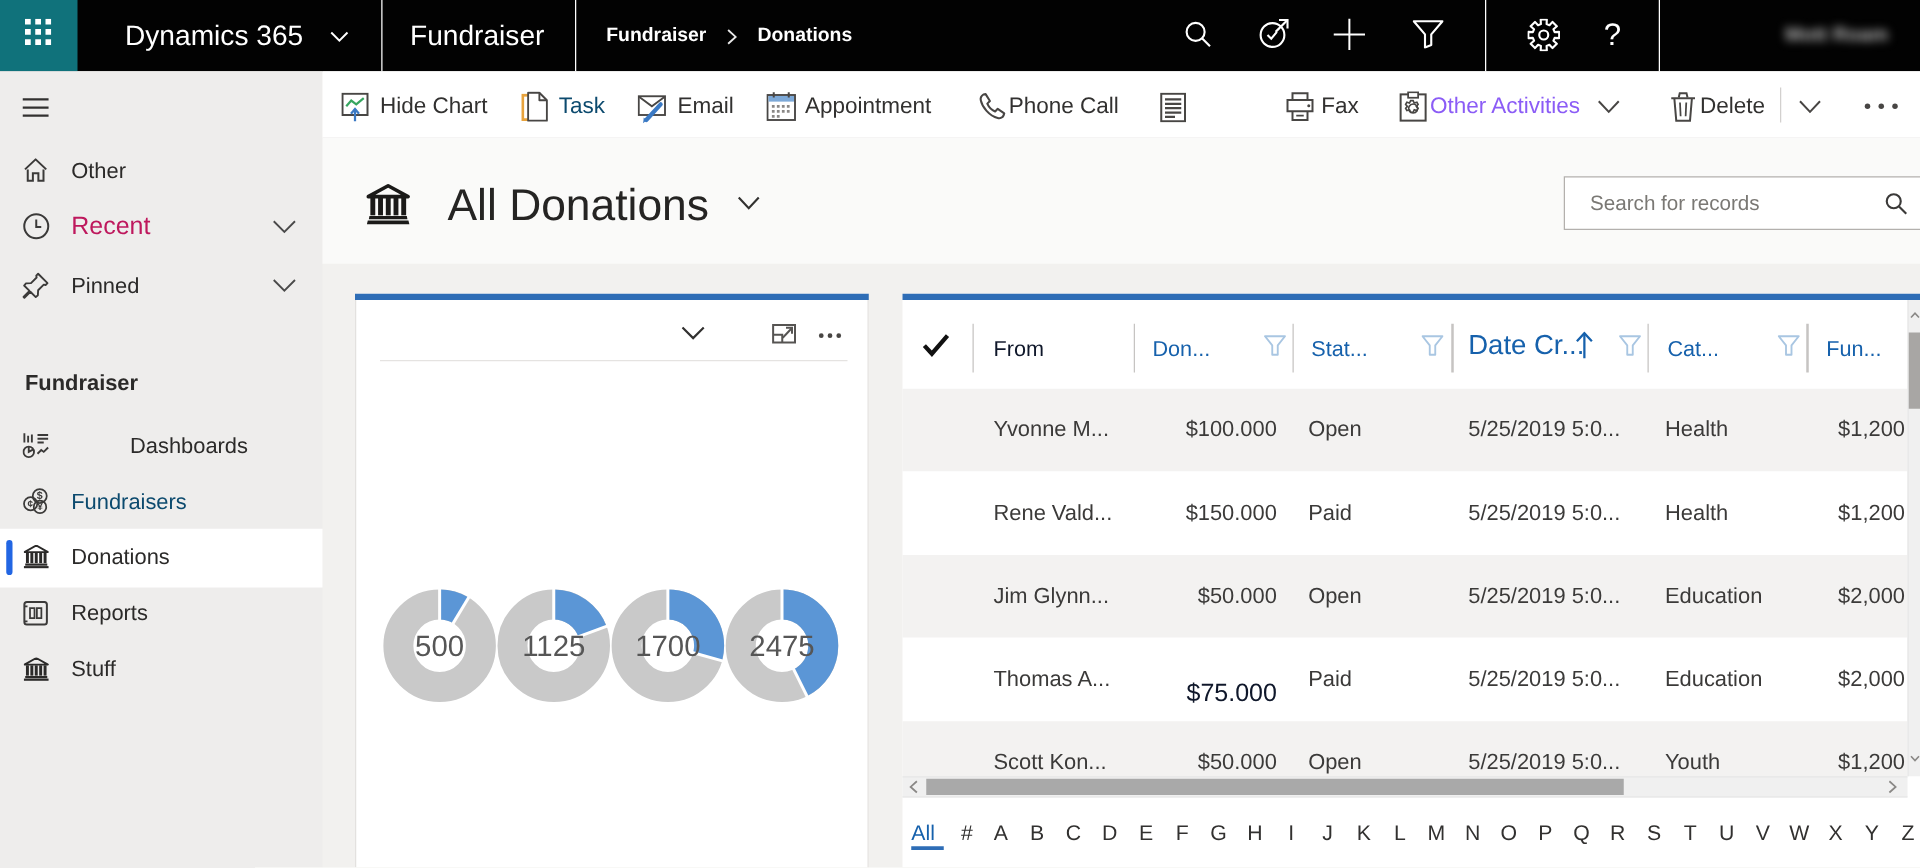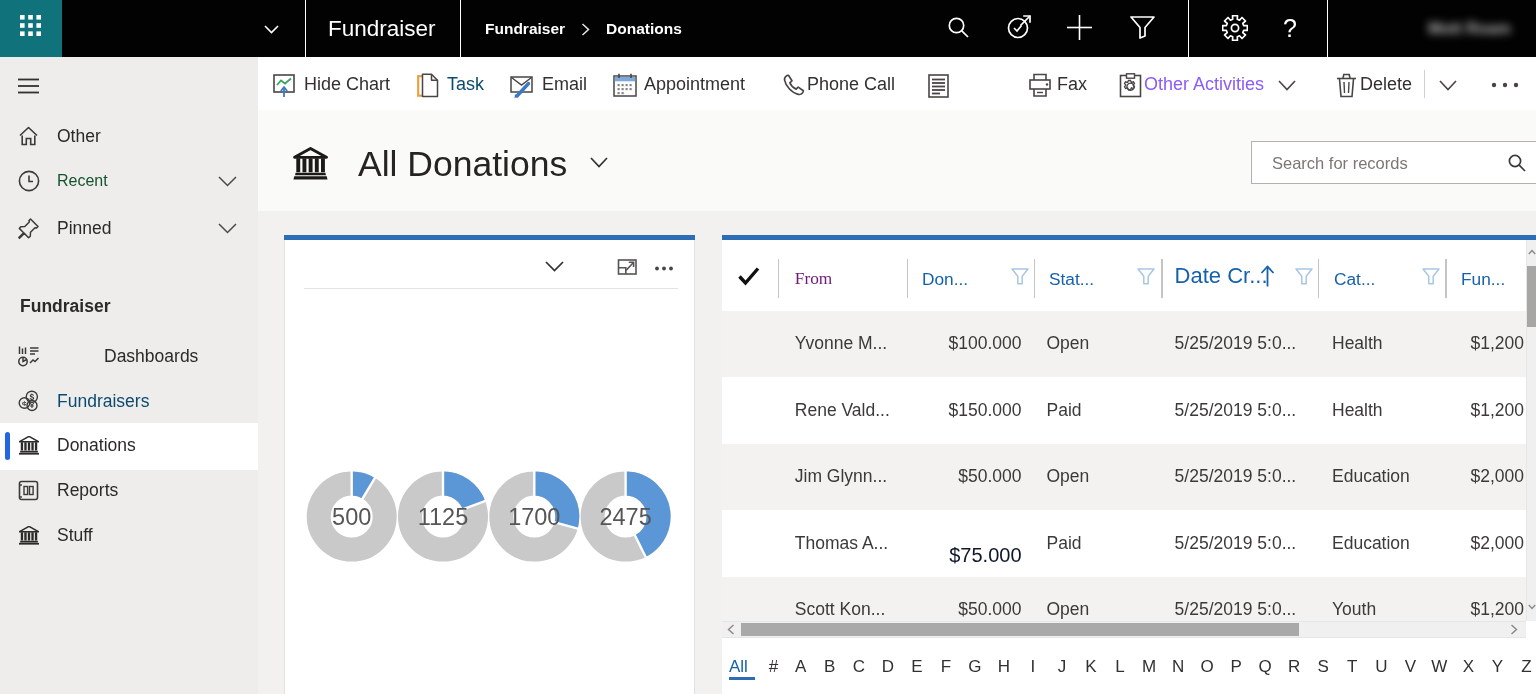--- a/index.html
+++ b/index.html
@@ -21,20 +21,21 @@
         <rect x="8.2" y="0" width="4.6" height="4.6"></rect>
         <rect x="16.4" y="0" width="4.6" height="4.6"></rect>
         <rect x="0" y="8.2" width="4.6" height="4.6"></rect>
         <rect x="8.2" y="8.2" width="4.6" height="4.6"></rect>
         <rect x="16.4" y="8.2" width="4.6" height="4.6"></rect>
         <rect x="0" y="16.4" width="4.6" height="4.6"></rect>
         <rect x="8.2" y="16.4" width="4.6" height="4.6"></rect>
         <rect x="16.4" y="16.4" width="4.6" height="4.6"></rect>
       </g>
   </svg>
+  <div class="abs vc" style="left:100px;top:0;height:57px;color:#fff;font-size:22.5px;">Dynamics 365</div>
   <svg class="abs" style="left:264px;top:25px;" width="15" height="9" viewBox="0 0 15 9">
       <polyline points="1,1 7.5,7.5 14,1" fill="none" stroke="#fff" stroke-width="1.6"></polyline>
     </svg>
   <div class="abs" style="left:305px;top:0;width:1px;height:57px;background:#ffffff;"></div>
   <div class="abs vc" style="left:328px;top:0;height:57px;color:#fff;font-size:22.5px;">Fundraiser</div>
   <div class="abs" style="left:460px;top:0;width:1px;height:57px;background:#ffffff;"></div>
   <div class="abs vc" style="left:485px;top:0;height:57px;color:#fff;font-size:15.5px;font-weight:bold;">Fundraiser</div>
   <svg class="abs" style="left:581px;top:23px;" width="9" height="13" viewBox="0 0 9 13">
       <polyline points="1.5,1 7.5,6.5 1.5,12" fill="none" stroke="#e8e8e8" stroke-width="1.5"></polyline>
     </svg>
@@ -78,21 +79,21 @@
   <svg class="abs" style="left:18px;top:126px;" width="21" height="20" viewBox="0 0 21 20">
     <path d="M2 9.5 L10.5 1.5 L19 9.5" fill="none" stroke="#3b3a39" stroke-width="1.6" stroke-linejoin="round"></path>
     <path d="M4.2 9.5 L4.2 18.5 L8.3 18.5 L8.3 12.5 L12.7 12.5 L12.7 18.5 L16.8 18.5 L16.8 9.5" fill="none" stroke="#3b3a39" stroke-width="1.6"></path>
   </svg>
   <div class="abs vc" style="left:57px;top:123px;height:26px;font-size:17.5px;color:#2b2a29;">Other</div>
 
   <svg class="abs" style="left:18px;top:170px;" width="22" height="22" viewBox="0 0 22 22">
     <circle cx="11" cy="11" r="9.6" fill="none" stroke="#3b3a39" stroke-width="1.6"></circle>
     <polyline points="11,5.5 11,11.5 15,11.5" fill="none" stroke="#3b3a39" stroke-width="1.6"></polyline>
   </svg>
-  <div class="abs vc" style="left:57px;top:168px;height:26px;font-size:16px;color:#14532d;">Recent</div>
+  <div class="abs vc" style="left:57px;top:168px;height:26px;font-size:20px;color:#be185d;">Recent</div>
   <svg class="abs" style="left:218px;top:176px;" width="19" height="11" viewBox="0 0 19 11">
       <polyline points="1,1 9.5,9.5 18,1" fill="none" stroke="#4a4a4a" stroke-width="1.5"></polyline>
     </svg>
 
   <svg class="abs" style="left:17px;top:217px;" width="23" height="23" viewBox="0 0 23 23">
     <path d="M13.5 2 L21 9.5 L19.5 11 L18 10.7 L13.5 15.2 L13.3 19.2 L11.6 20.7 L7.3 16.4 L2.5 21.2 L1.8 20.5 L6.6 15.7 L2.3 11.4 L3.8 9.7 L7.8 9.5 L12.3 5 L12 3.5 Z" fill="none" stroke="#3b3a39" stroke-width="1.5" stroke-linejoin="round"></path>
   </svg>
   <div class="abs vc" style="left:57px;top:215px;height:26px;font-size:17.5px;color:#2b2a29;">Pinned</div>
   <svg class="abs" style="left:218px;top:223px;" width="19" height="11" viewBox="0 0 19 11">
       <polyline points="1,1 9.5,9.5 18,1" fill="none" stroke="#4a4a4a" stroke-width="1.5"></polyline>
@@ -334,21 +335,21 @@
   <div class="abs" style="left:722px;top:235px;width:814px;height:5px;background:#2e6db6;"></div>
   <svg class="abs" style="left:738px;top:267px;" width="22" height="19" viewBox="0 0 22 19">
       <polyline points="1.5,9.5 7.5,16 20,1.5" fill="none" stroke="#111111" stroke-width="3.4"></polyline>
     </svg>
   <div class="abs" style="left:777.5px;top:259px;width:1.5px;height:39px;background:#c6c4c2;"></div>
   <div class="abs" style="left:906.8px;top:259px;width:1.5px;height:39px;background:#c6c4c2;"></div>
   <div class="abs" style="left:1033.5px;top:259px;width:1.5px;height:39px;background:#c6c4c2;"></div>
   <div class="abs" style="left:1161.0px;top:259px;width:1.5px;height:39px;background:#c6c4c2;"></div>
   <div class="abs" style="left:1317.5px;top:259px;width:1.5px;height:39px;background:#c6c4c2;"></div>
   <div class="abs" style="left:1445.3px;top:259px;width:1.5px;height:39px;background:#c6c4c2;"></div>
-  <div class="abs vc" style="left:794.8px;top:266.5px;height:25px;font-size:17.3px;color:#701a75;font-family:Liberation Serif, serif;">From</div>
+  <div class="abs vc" style="left:794.8px;top:266.5px;height:25px;font-size:17.3px;color:#0f172a;">From</div>
   <div class="abs vc" style="left:922px;top:266.5px;height:25px;font-size:17.3px;color:#1661ac;">Don...</div>
   <div class="abs vc" style="left:1049px;top:266.5px;height:25px;font-size:17.3px;color:#1661ac;">Stat...</div>
   <div class="abs vc" style="left:1174.6px;top:263px;height:25px;font-size:22px;color:#1661ac;">Date Cr...</div>
   <div class="abs vc" style="left:1334px;top:266.5px;height:25px;font-size:17.3px;color:#1661ac;">Cat...</div>
   <div class="abs vc" style="left:1461px;top:266.5px;height:25px;font-size:17.3px;color:#1661ac;">Fun...</div>
   <svg class="abs" style="left:1260px;top:265px;" width="15" height="23" viewBox="0 0 15 23">
     <line x1="7.5" y1="1.5" x2="7.5" y2="21.5" stroke="#1661ac" stroke-width="1.8"></line>
     <polyline points="1.5,8 7.5,1.5 13.5,8" fill="none" stroke="#1661ac" stroke-width="1.8"></polyline>
   </svg>
   <svg class="abs" style="left:1011px;top:268px;" width="18" height="17" viewBox="0 0 18 17">

